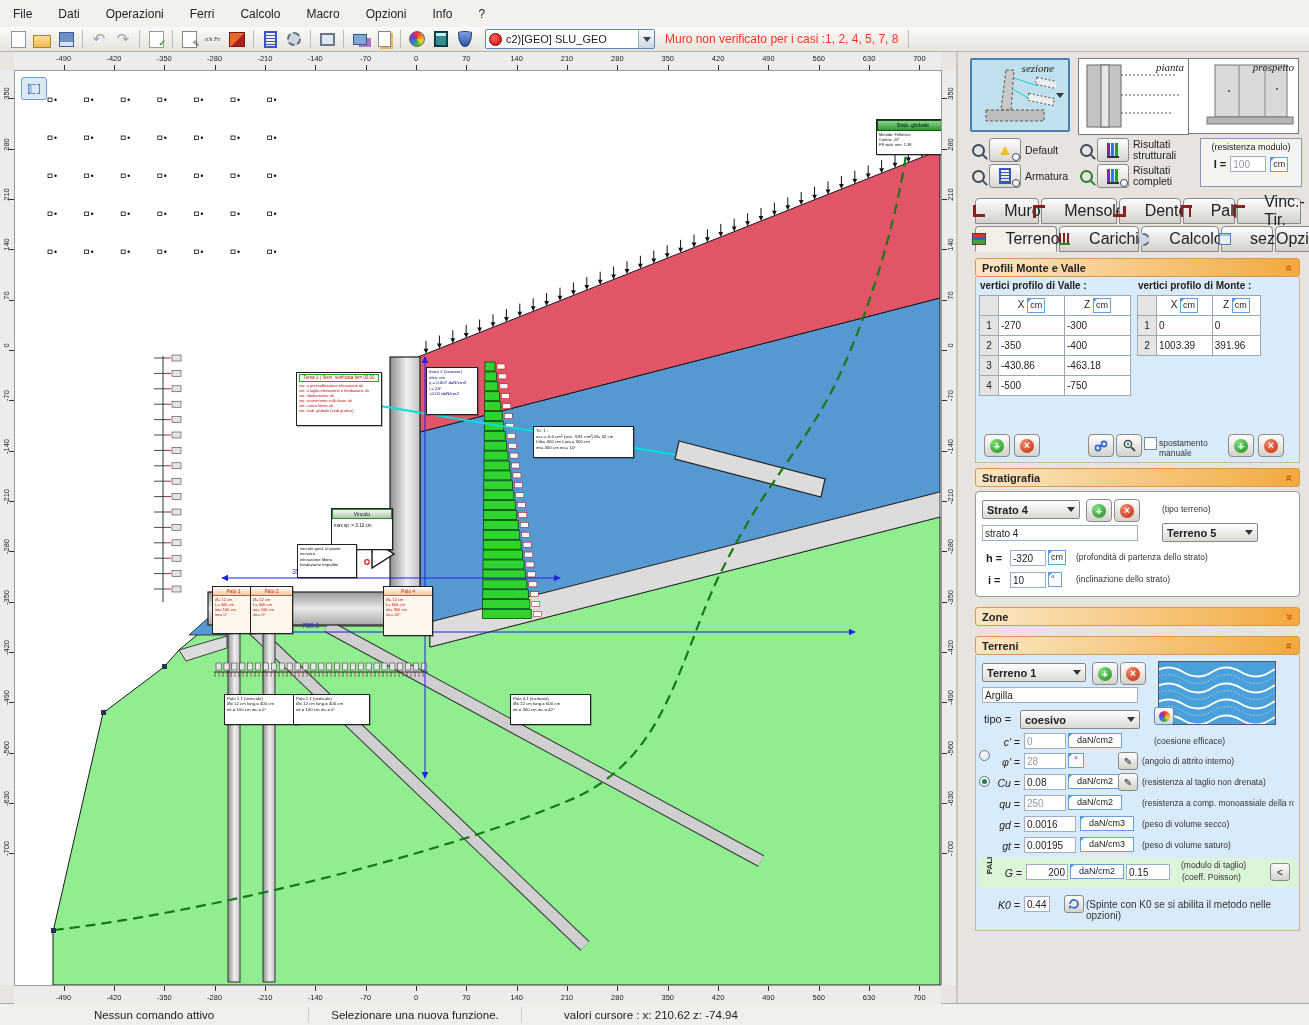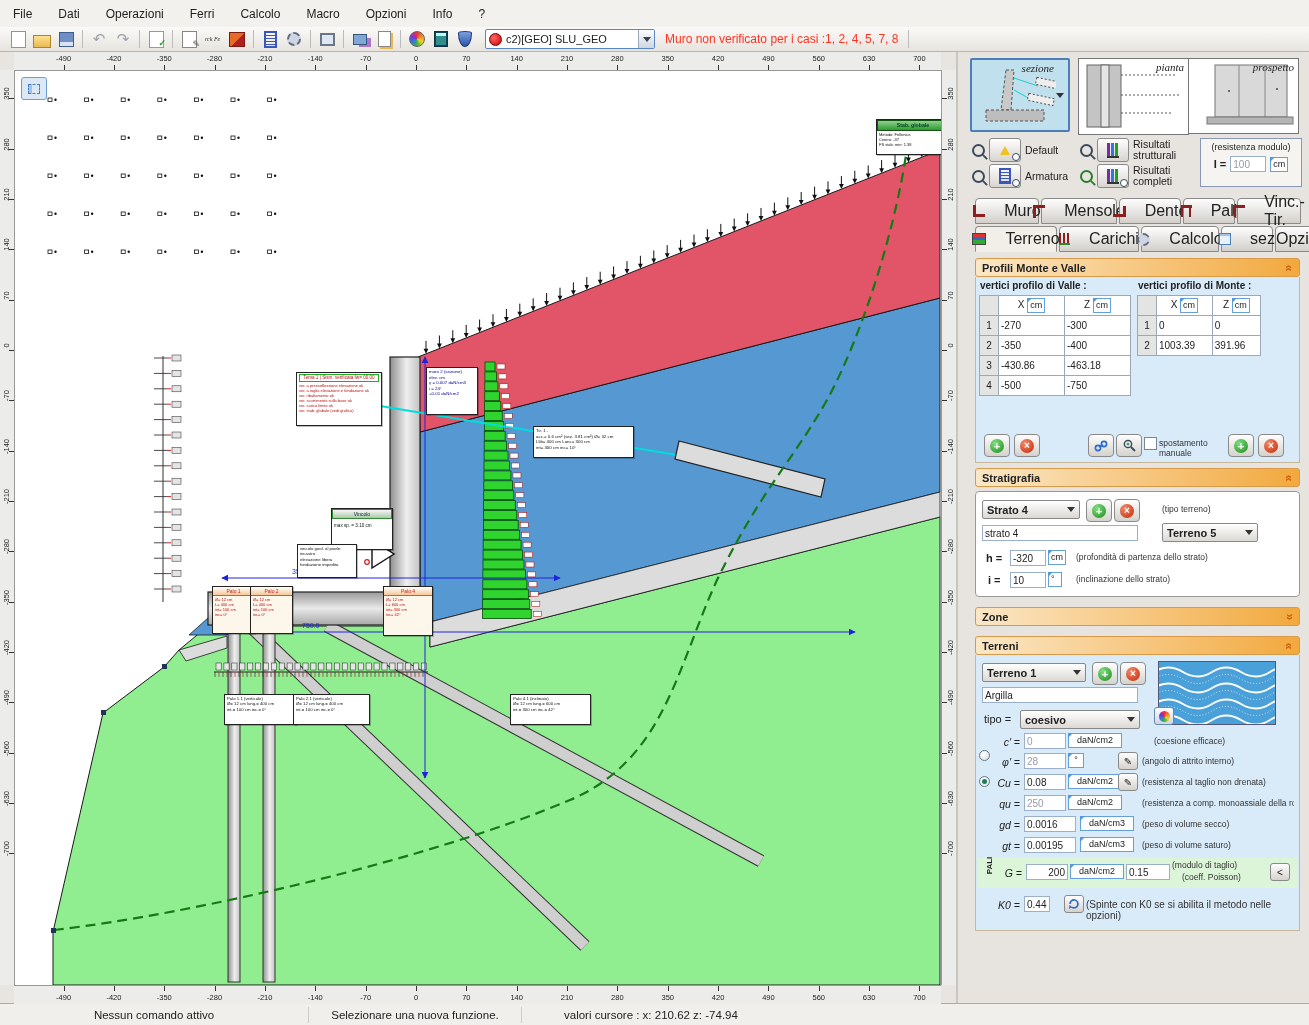--- a/index.html
+++ b/index.html
@@ -1216,21 +1216,21 @@
       <input class="inp" style="position: absolute; left: 48px; top: 182px; width: 52px;" value="0.00195">
       <span class="utag" style="position:absolute;left:104px;top:182px;width:48px;text-align:center;">daN/cm3</span>
       <span class="pl" style="position:absolute;left:166px;top:185px;">(peso di volume saturo)</span>
 
       <div class="g-row" style="position:absolute;left:2px;top:203px;width:319px;height:30px;">
         <span class="pali-lab" style="top:3px;">PALI</span>
         <span class="sym" style="position:absolute;left:16px;top:9px;width:28px;">G =</span>
         <input class="inp" style="position: absolute; left: 48px; top: 6px; width: 42px; text-align: right;" value="200">
         <span class="utag" style="position:absolute;left:92px;top:6px;width:48px;text-align:center;">daN/cm2</span>
         <input class="inp" style="position: absolute; left: 148px; top: 6px; width: 44px;" value="0.15">
-        <span class="pl" style="position:absolute;left:194px;top:2px;">(modulo di taglio)</span>
+        <span class="pl" style="position:absolute;left:203px;top:2px;">(modulo di taglio)</span>
         <span class="pl" style="position:absolute;left:204px;top:14px;">(coeff. Poisson)</span>
         <span class="sbtn" style="position:absolute;left:292px;top:5px;">&lt;</span>
       </div>
 
       <span class="sym" style="position:absolute;left:14px;top:244px;width:30px;">K0 =</span>
       <input class="inp" style="position: absolute; left: 48px; top: 241px; width: 26px;" value="0.44">
       <span class="sbtn" style="position:absolute;left:88px;top:240px;">
         <svg width="12" height="12">
             <path d="M2,6 a4,4 0 1 1 1.5,3" fill="none" stroke="#2a6ad0" stroke-width="1.6"></path>
             <path d="M1,11 L4,9 L1.5,7 z" fill="#2a6ad0"></path>

